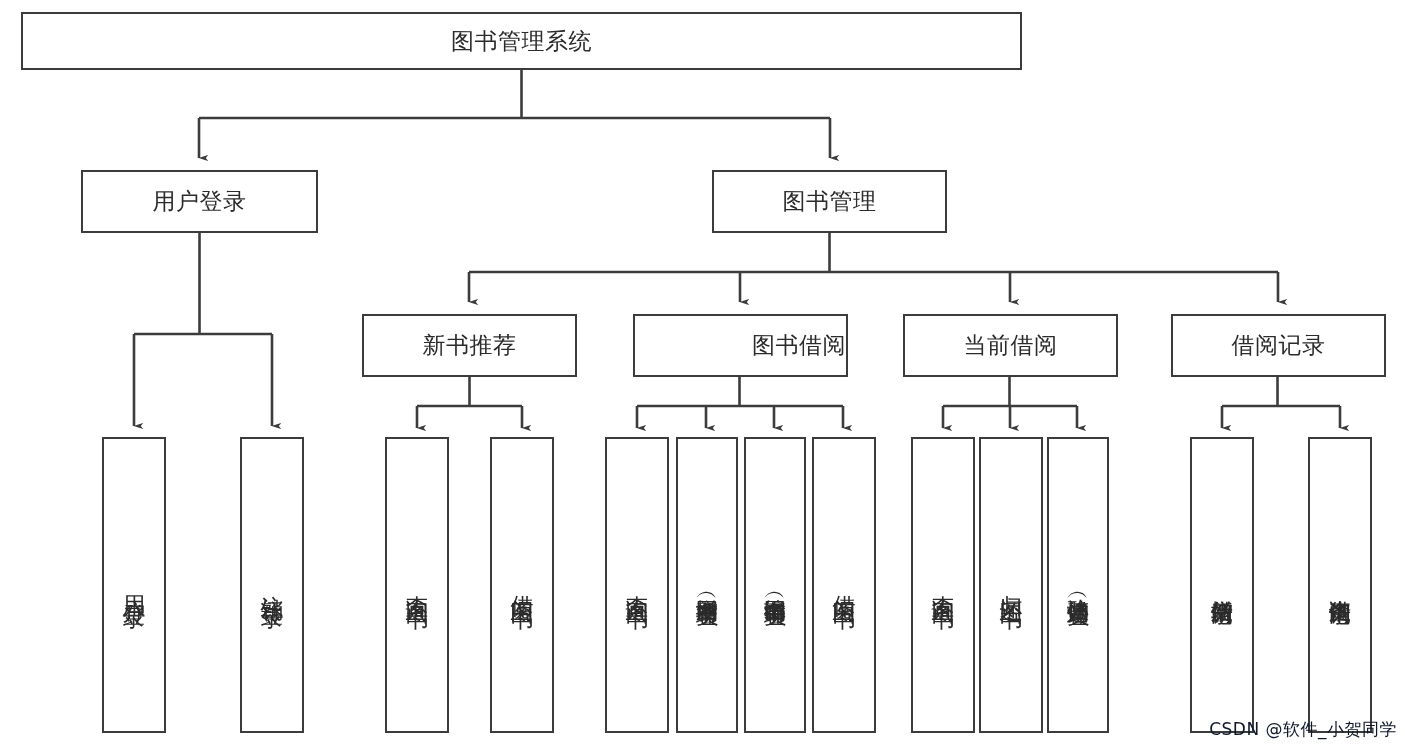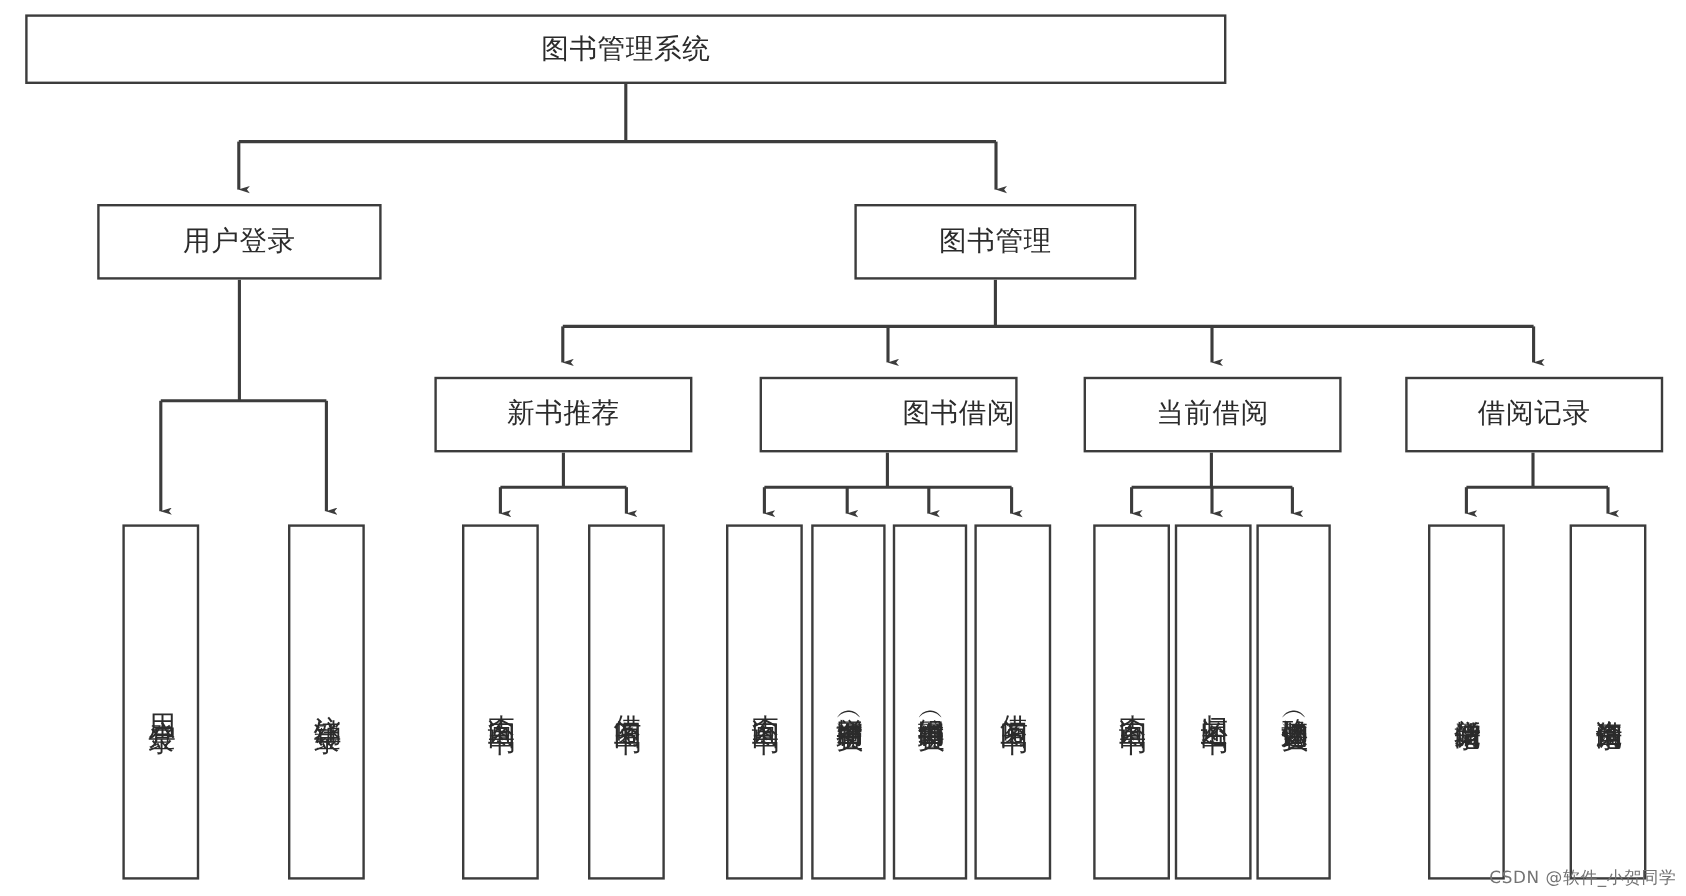--- a/index.html
+++ b/index.html
@@ -63,22 +63,22 @@
     line-height: 1;
   }
   .node-v.tight .node-label {
     letter-spacing: 1px;
     font-size: 22px;
   }
   .watermark {
     position: absolute;
     right: 8px;
     bottom: 6px;
-    font-size: 14px;
-    color: #737373;
+    font-size: 17px;
+    color: #0f172a;
     letter-spacing: 0.5px;
     white-space: nowrap;
     user-select: none;
   }
 </style>
 </head>
 <body>
 
 <div id="diagram-root">
 

